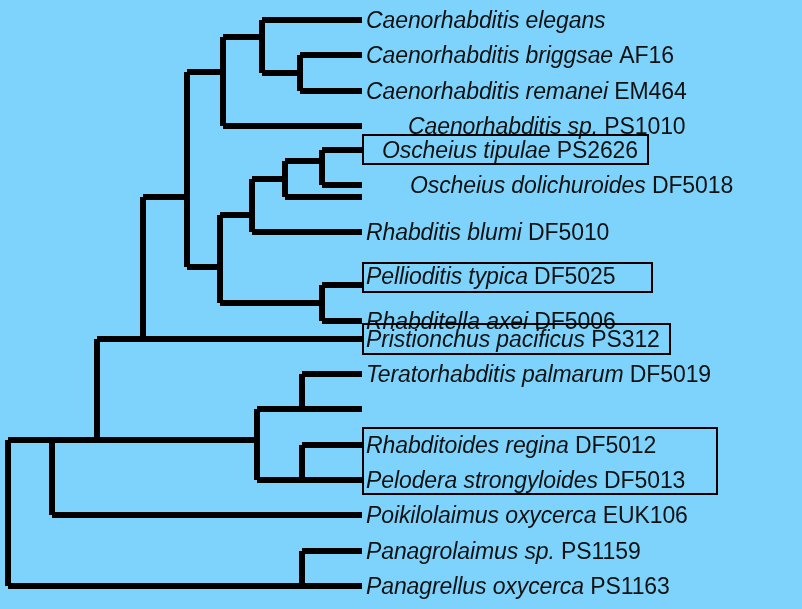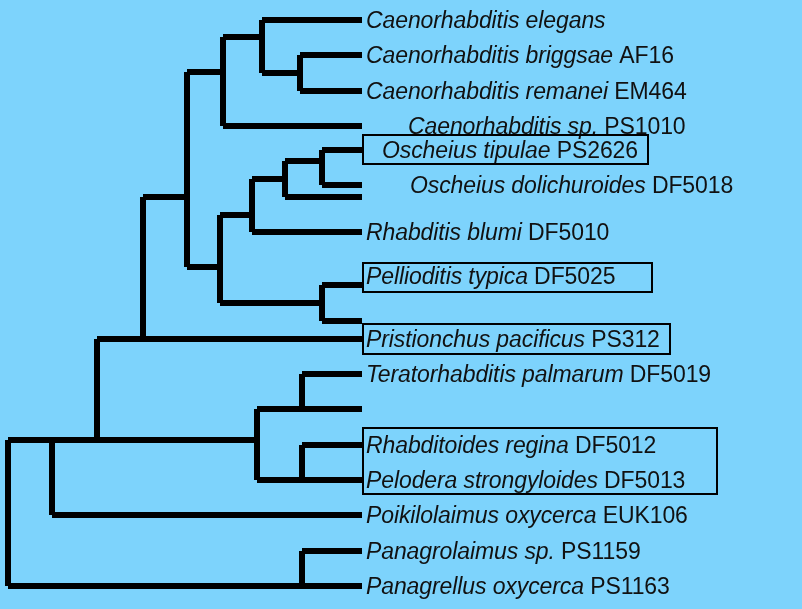--- a/index.html
+++ b/index.html
@@ -159,20 +159,23 @@
       </div>
       <div class="taxon-row" style="left: 366px; top: 168px; margin-left: 44px;">
         <span class="taxon-label"><span class="sci-name">Oscheius dolichuroides</span><span class="strain-code">&nbsp;DF5018</span></span>
       </div>
       <div class="taxon-row" style="left: 366px; top: 215px;">
         <span class="taxon-label"><span class="sci-name">Rhabditis blumi</span><span class="strain-code">&nbsp;DF5010</span></span>
       </div>
       <div class="taxon-row" style="left: 366px; top: 259px;">
         <span class="taxon-label"><span class="sci-name">Pellioditis typica</span><span class="strain-code">&nbsp;DF5025</span></span>
       </div>
+      <div class="taxon-row" style="left: 366px; top: 304px;">
+        <span class="taxon-label"><span class="sci-name">Rhabditella axei</span><span class="strain-code">&nbsp;DF5006</span></span>
+      </div>
       <div class="taxon-row" style="left: 366px; top: 322px;">
         <span class="taxon-label"><span class="sci-name">Pristionchus pacificus</span><span class="strain-code">&nbsp;PS312</span></span>
       </div>
       <div class="taxon-row" style="left: 366px; top: 357px;">
         <span class="taxon-label"><span class="sci-name">Teratorhabditis palmarum</span><span class="strain-code">&nbsp;DF5019</span></span>
       </div>
       <div class="taxon-row" style="left: 366px; top: 428px; text-align: center;">
         <span class="taxon-label"><span class="sci-name">Rhabditoides regina</span><span class="strain-code">&nbsp;DF5012</span></span>
       </div>
       <div class="taxon-row" style="left: 366px; top: 463px;">

